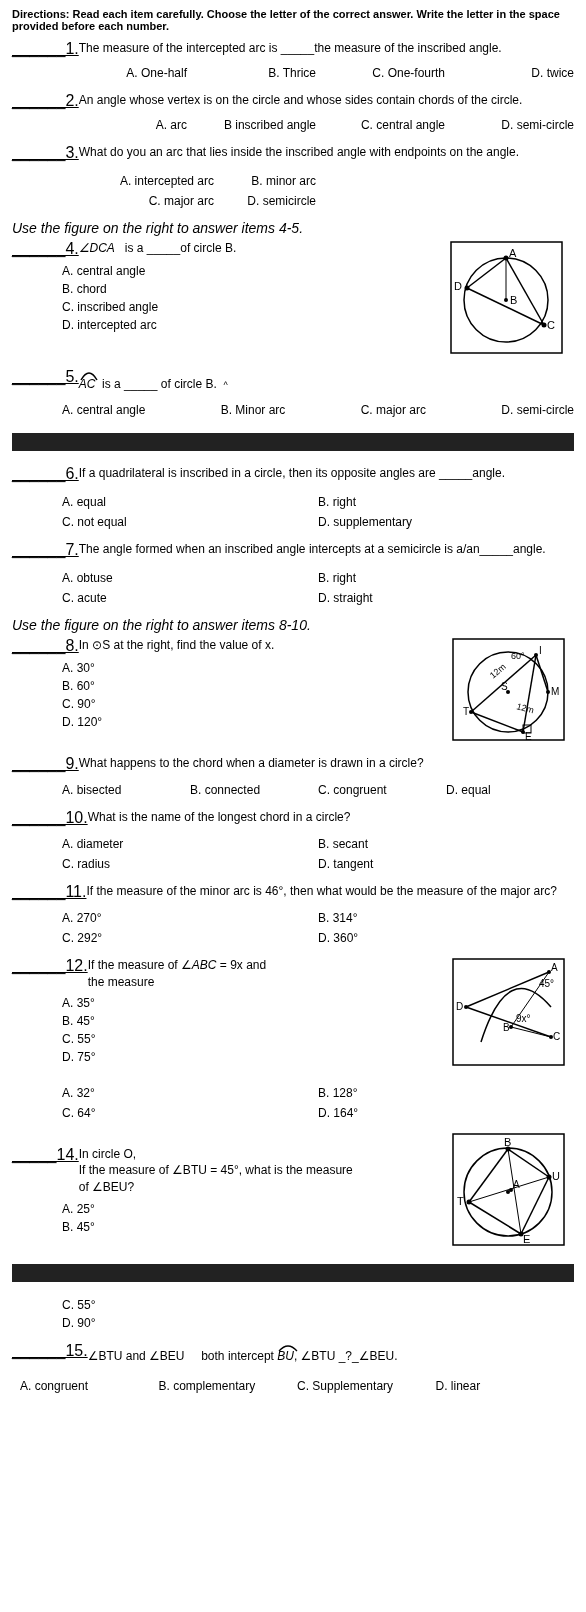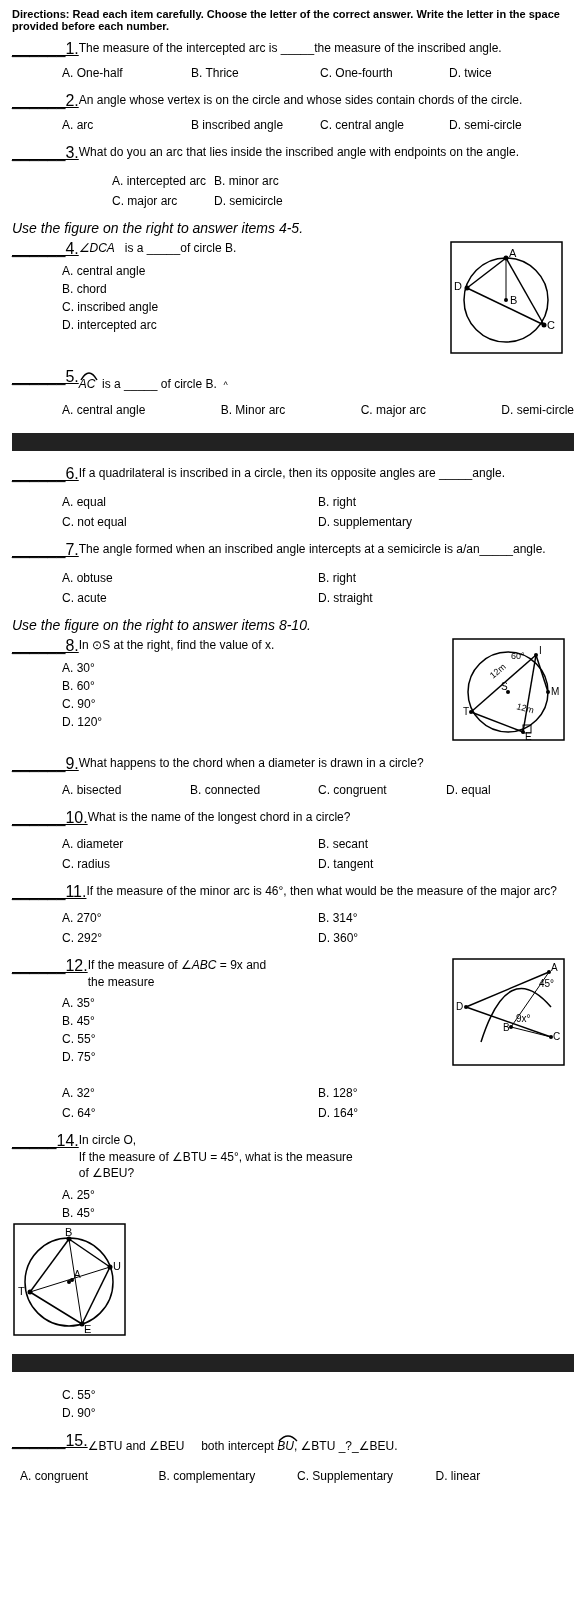--- a/index.html
+++ b/index.html
@@ -38,20 +38,21 @@
       flex: 1;
       font-size: 12px;
       line-height: 1.4;
     }
     .choices {
       display: grid;
       grid-template-columns: 1fr 1fr;
       margin-left: 50px;
       margin-top: 2px;
       gap: 2px 4px;
+      text-align: right;
     }
     .choices.four-col {
       grid-template-columns: 1fr 1fr 1fr 1fr;
     }
     .choice {
       font-size: 12px;
       line-height: 1.5;
     }
     .section-divider {
       background: #222;
@@ -354,21 +355,21 @@
     <div style="display:grid;grid-template-columns:1fr 1fr;gap:2px 0;margin-left:50px;margin-top:4px;">
       <span class="choice">A.  32°</span>
       <span class="choice">B.  128°</span>
       <span class="choice">C.  64°</span>
       <span class="choice">D.  164°</span>
     </div>
   </div>
 
 
   <div class="question-block">
-    <div style="display:flex;flex-direction:column;align-items:flex-start;">
+    <div style="display:flex;align-items:center;">
       <div style="flex:1;">
         <div class="question-row">
           <span class="q-number">_____14.</span>
           <span class="q-text">
             In circle O,<br>
             If the measure of ∠BTU = 45°, what is the measure<br>
             of ∠BEU?
           </span>
         </div>
         <div style="margin-left:50px;margin-top:4px;">

